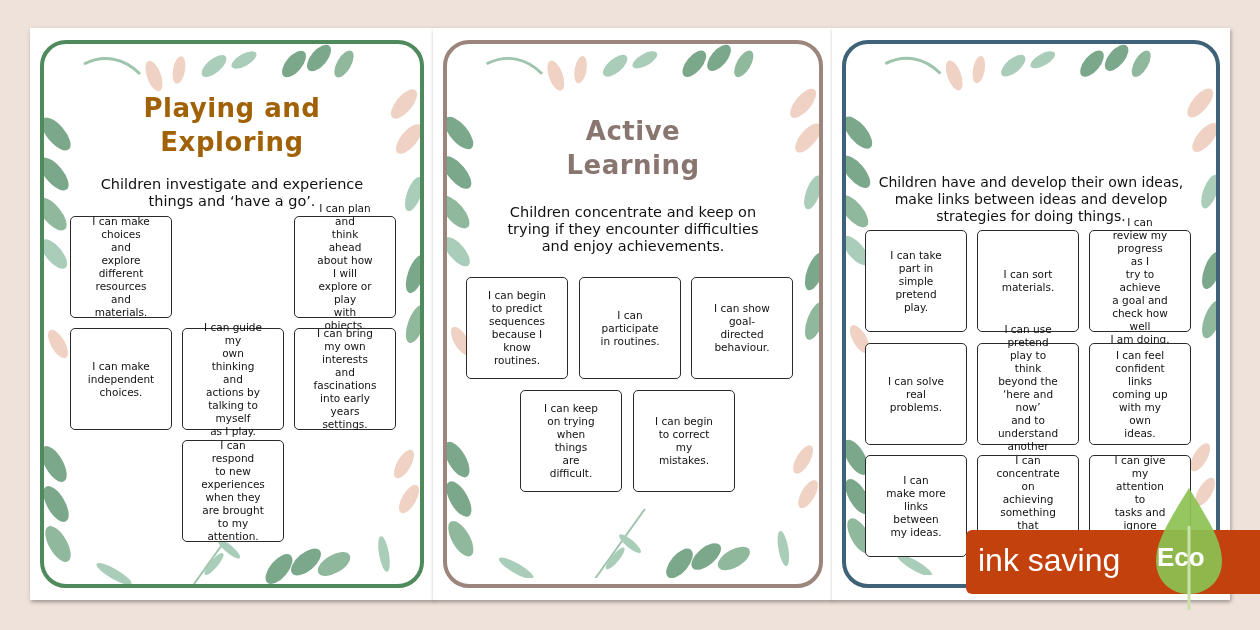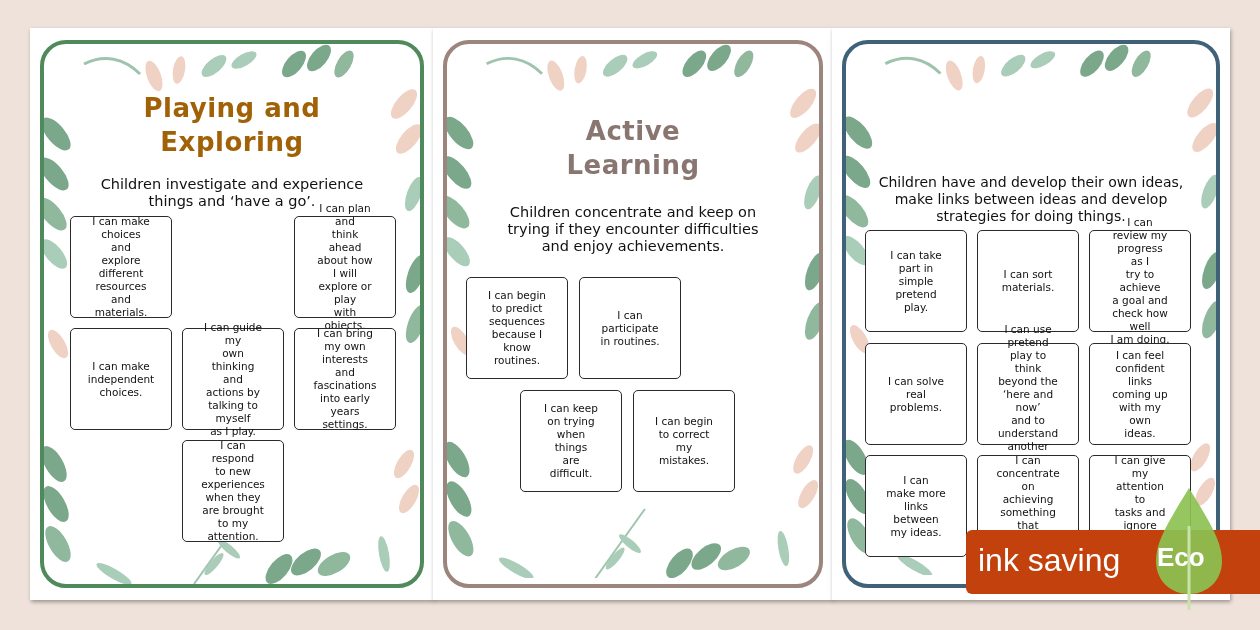--- a/index.html
+++ b/index.html
@@ -167,20 +167,23 @@
 trying if they encounter difficulties
 and enjoy achievements.</div>
     <div class="card" style="left:19px;top:233px">I can begin
 to predict
 sequences
 because I
 know routines.</div>
     <div class="card" style="left:132px;top:233px">I can
 participate
 in routines.</div>
+    <div class="card" style="left:244px;top:233px">I can show
+goal-directed
+behaviour.</div>
     <div class="card" style="left:73px;top:346px">I can keep
 on trying
 when things
 are difficult.</div>
     <div class="card" style="left:186px;top:346px">I can begin
 to correct my
 mistakes.</div>
   </div>
 </div>
 

